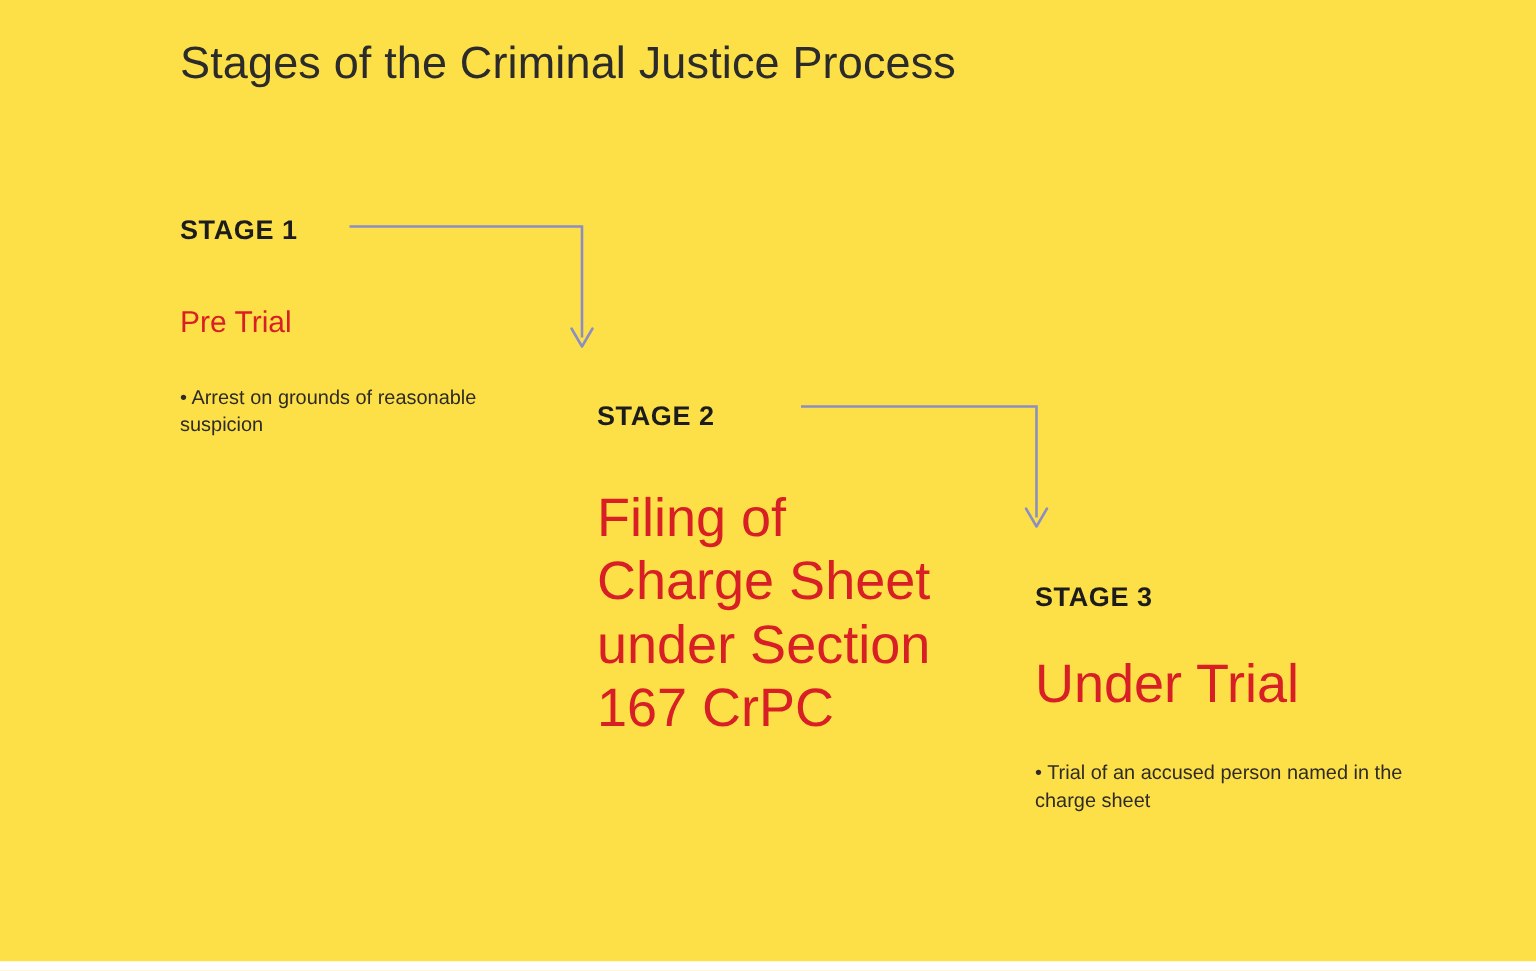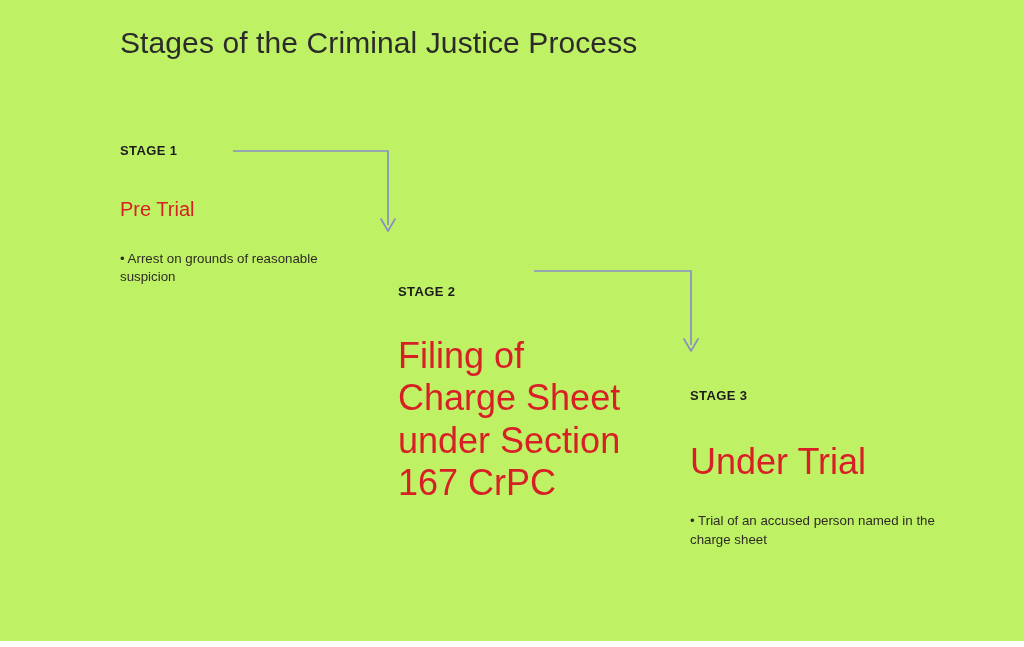--- a/index.html
+++ b/index.html
@@ -10,38 +10,38 @@
     width: 1024px;
     height: 647px;
     background: #ffffff;
     font-family: "Liberation Sans", sans-serif;
     overflow: hidden;
   }
   #canvas {
     position: relative;
     width: 1024px;
     height: 641px;
-    background: #bef264;
+    background: #fde047;
     overflow: hidden;
   }
   #title {
     position: absolute;
     left: 120px;
     top: 26px;
     font-size: 30px;
     font-weight: 400;
     color: #2b2b2b;
     letter-spacing: 0.1px;
     white-space: nowrap;
   }
   .stage-col {
     position: absolute;
   }
   .stage-label {
-    font-size: 13px;
+    font-size: 18px;
     font-weight: bold;
     color: #1c1c1c;
     letter-spacing: 0.4px;
     margin: 0 0 40px 0;
     white-space: nowrap;
   }
   .stage-heading {
     font-size: 36px;
     font-weight: 400;
     color: #d81f26;
@@ -56,23 +56,23 @@
   .bullet {
     margin: 0 0 17px 0;
   }
   .bullet:last-child {
     margin-bottom: 0;
   }
   
   #col-1 { left: 120px; top: 143px; width: 255px; }
   #col-1 .stage-heading { margin-bottom: 28px; font-size: 20px; }
   #col-2 { left: 398px; top: 267px; width: 250px; }
-  #col-2 .stage-label { margin-bottom: 36px; margin-top: 17px; }
+  #col-2 .stage-label { margin-bottom: 36px; }
   #col-3 { left: 690px; top: 388px; width: 258px; }
-  #col-3 .stage-label { margin-bottom: 38px; }
+  #col-3 .stage-label { margin-bottom: 26px; }
   #col-3 .stage-heading { margin-bottom: 29px; }
 
   .arrow-svg {
     position: absolute;
     overflow: visible;
   }
   #arrow-1 { left: 232px; top: 143px; }
   #arrow-2 { left: 533px; top: 263px; }
   #bottom-strip {
     position: absolute;

